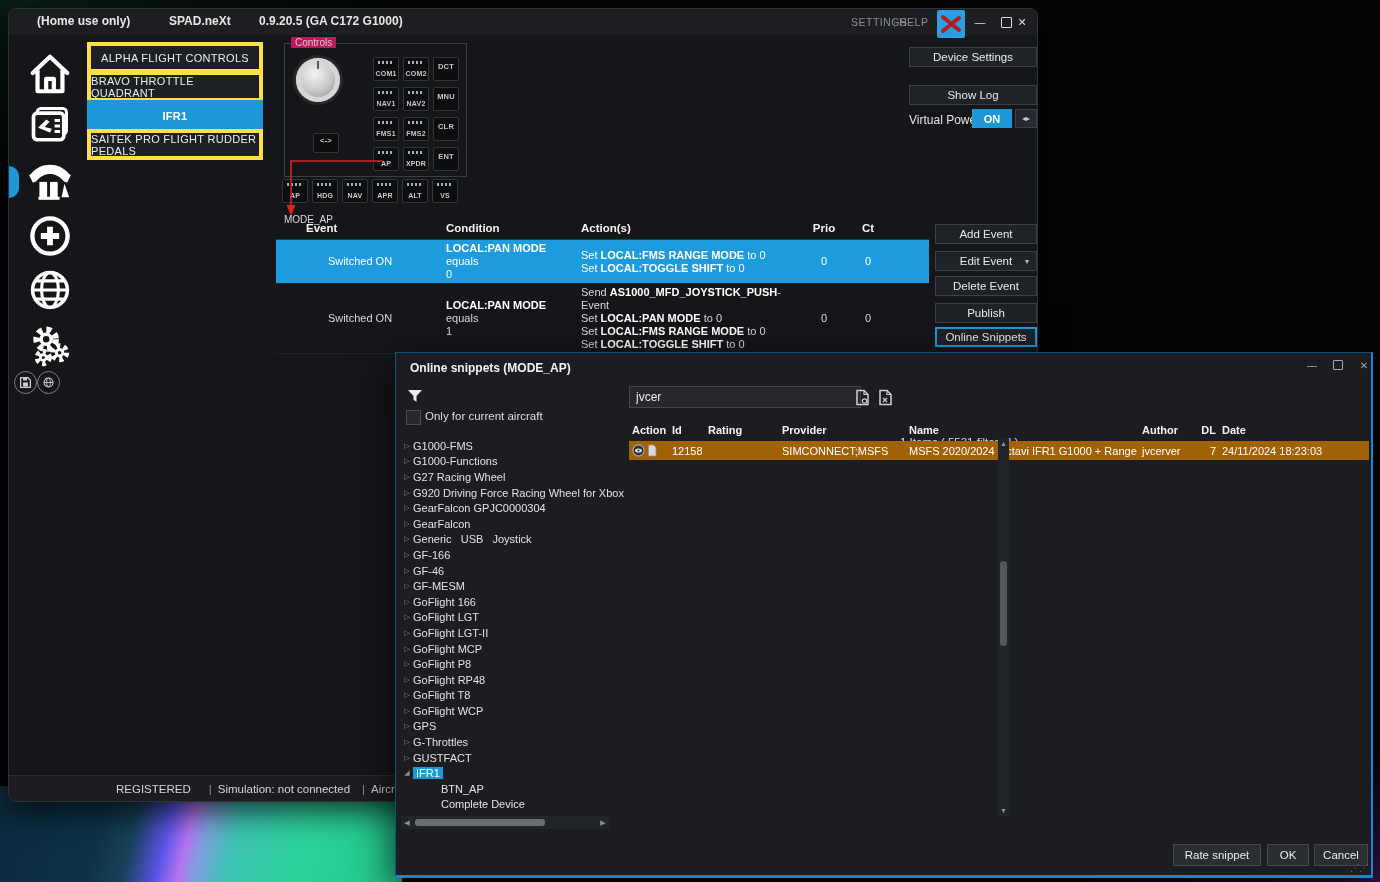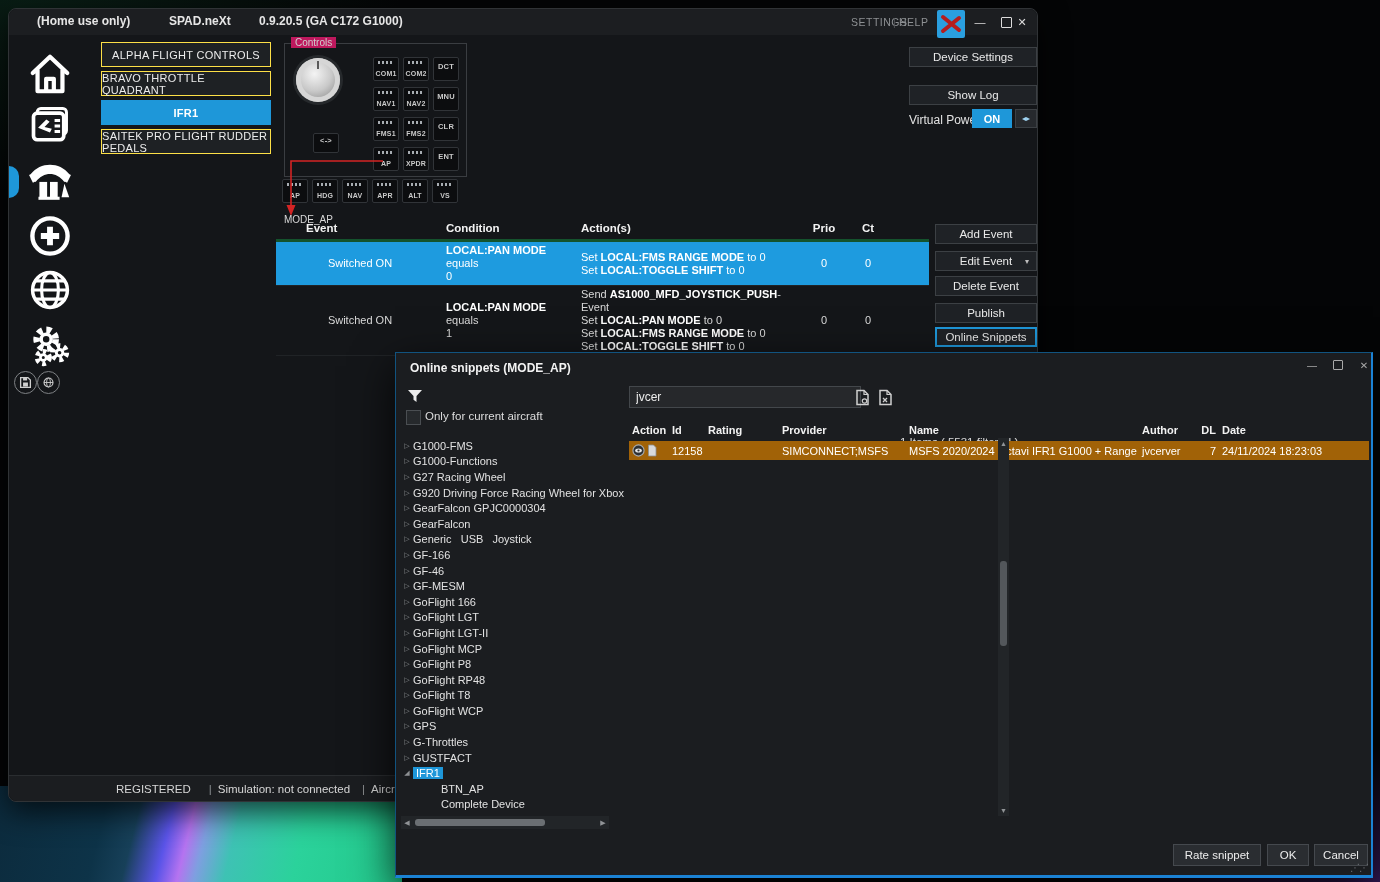--- a/index.html
+++ b/index.html
@@ -19,41 +19,41 @@
   .tb-menu{position:absolute;top:7px;font-size:10.5px;color:#8d9093;letter-spacing:.5px;cursor:default;}
   .tb-sep{position:absolute;top:7px;font-size:10.5px;color:#55585b;}
   .appicon{position:absolute;left:928px;top:1px;width:28px;height:28px;background:#2a9fdf;border-radius:2px;display:flex;align-items:center;justify-content:center;}
   .wbtn{position:absolute;top:4px;width:22px;height:18px;color:#dcdcdc;font-size:11px;display:flex;align-items:center;justify-content:center;cursor:default;}
   .maxglyph{width:9px;height:9px;border:1.4px solid #dcdcdc;border-radius:1px;display:inline-block;}
   
   .side-ind{position:absolute;left:0;top:157px;width:10px;height:32px;background:#1e97d9;border-radius:0 16px 16px 0;}
   .sicon{position:absolute;left:16px;width:50px;height:50px;display:flex;align-items:center;justify-content:center;}
   .smini{position:absolute;width:21px;height:21px;border:1px solid #7e8184;border-radius:50%;display:flex;align-items:center;justify-content:center;}
   
-  .devbtn{position:absolute;left:92px;width:168px;height:23px;background:#1e2124;border:1px solid #fde047;
+  .devbtn{position:absolute;left:78px;width:168px;height:23px;background:#1e2124;border:4px solid #fde047;
     color:#ececec;font-size:11px;display:flex;align-items:center;justify-content:center;letter-spacing:.3px;cursor:default;}
   .devbtn.sel{background:#1e97d9;border-color:#1e97d9;font-weight:bold;color:#fff;}
   
   .grpbox{position:absolute;left:275px;top:34px;width:181px;height:132px;border:1px solid #3a3d41;}
   .grplabel{position:absolute;left:6px;top:-7px;background:#be185d;padding:0 4px;font-size:10px;color:#cfcfcf;}
   .knob{position:absolute;left:287px;top:49px;width:44px;height:44px;border-radius:50%;
     background:radial-gradient(circle at 42% 36%, #f4f4f4, #c9c9c9 45%, #9d9d9d 72%, #787878 100%);
     box-shadow:0 0 0 3px #26292c, inset 0 0 0 5px #d6d6d6;}
   .knob::after{content:"";position:absolute;left:50%;top:3px;width:2px;height:8px;background:#5a5a5a;transform:translateX(-50%);}
   .ctl-btn{position:absolute;width:26px;height:24px;background:#0c0d0f;border:1px solid #313438;border-radius:2px;
     color:#c9c9c9;font-size:7px;font-weight:bold;display:flex;align-items:flex-end;justify-content:center;
     padding-bottom:3px;box-sizing:border-box;letter-spacing:.2px;cursor:default;}
   .ctl-btn.noled{align-items:center;padding-bottom:6px;font-size:7.5px;}
   .ctl-btn .led{position:absolute;top:3px;left:50%;transform:translateX(-50%);width:16px;height:3px;
     background:repeating-linear-gradient(90deg,#a8adb2 0 2px,transparent 2px 4px);}
   .arrowsvg{position:absolute;left:0;top:0;pointer-events:none;}
   .mode-label{position:absolute;left:275px;top:205px;font-size:10px;color:#d8d8d8;}
   
   .etable{position:absolute;left:267px;top:213px;width:653px;}
-  .ehead{display:flex;height:17px;font-size:11.5px;font-weight:bold;color:#f3f3f3;border-bottom:3px solid #14532d;}
+  .ehead{display:flex;height:17px;font-size:11.5px;font-weight:bold;color:#f3f3f3;border-bottom:1px solid #14532d;}
   .cell{box-sizing:border-box;padding:0 2px;}
   .ce{width:168px;} .cc{width:135px;} .ca{width:220px;} .cp{width:50px;text-align:center;} .cct{width:38px;text-align:center;}
   .ehead .ce{padding-left:30px;}
   .ev-row{display:flex;align-items:center;padding:2px 0;border-bottom:1px solid #202326;color:#d9d9d9;font-size:11px;line-height:13px;cursor:default;}
   .ev-row b{color:#fff;}
   .ev-row.sel{background:#1e9bdf;color:#fff;}
   .ev-row.sel b{color:#fff;}
   .ev-row .ce{text-align:center;}
   .ev-row.sel{min-height:26px;}
   

